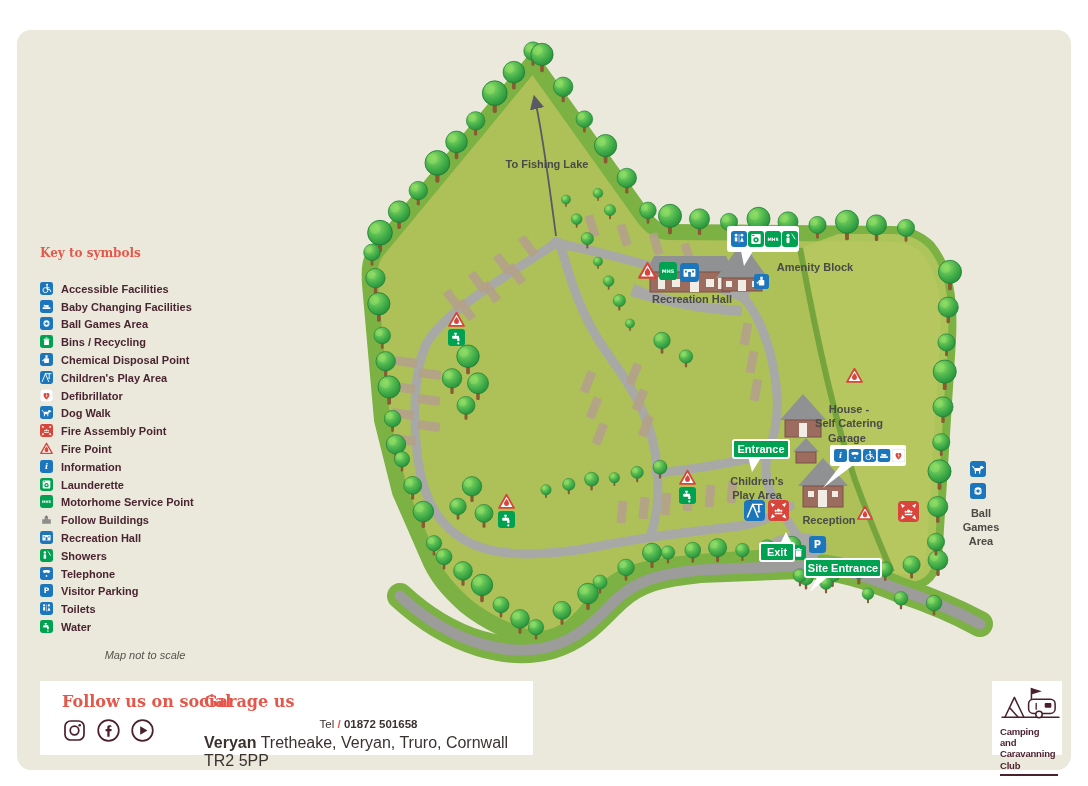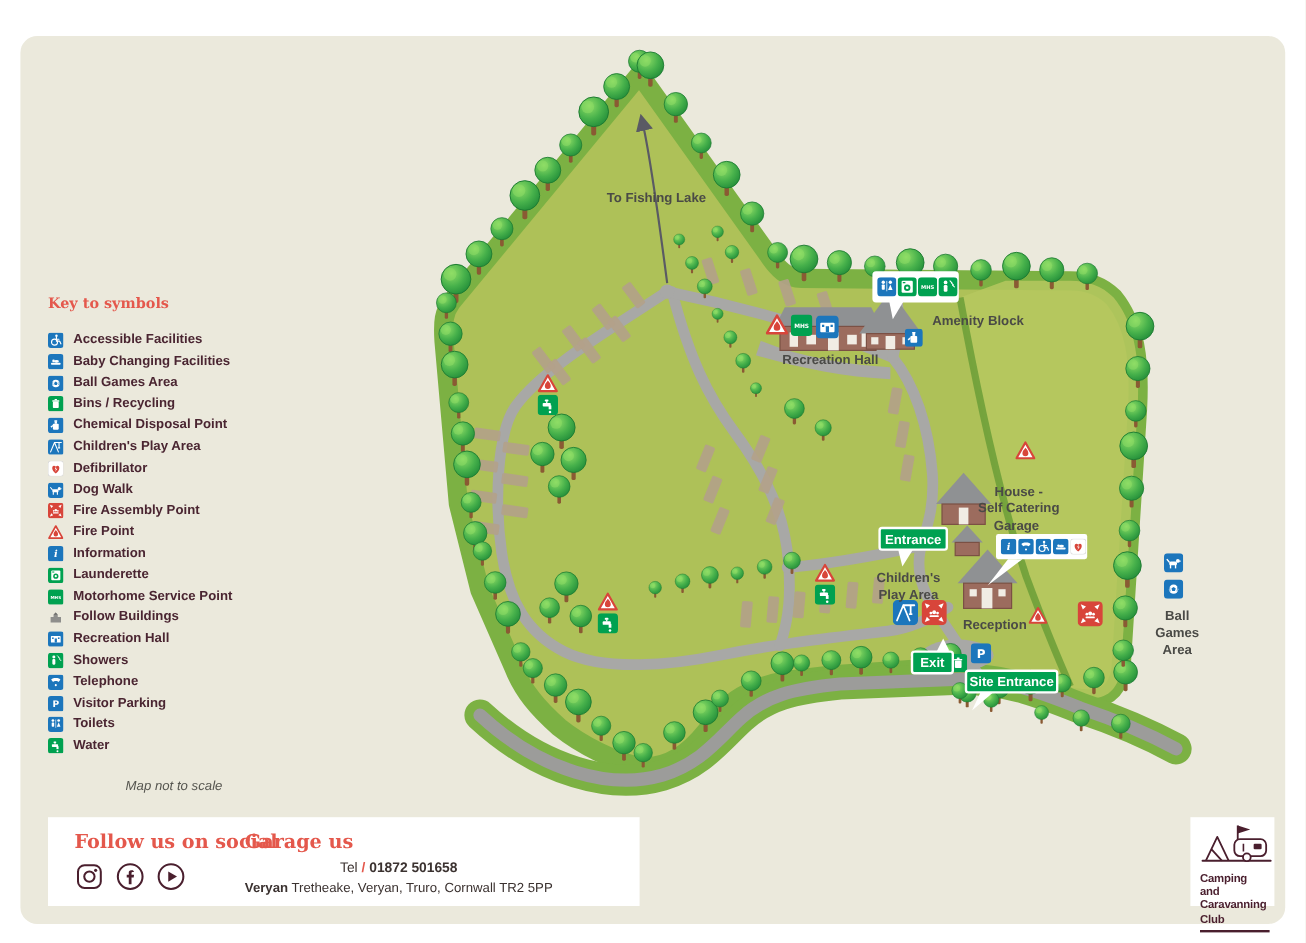--- a/index.html
+++ b/index.html
@@ -4,33 +4,33 @@
 <style>
   html,body{margin:0;padding:0;}
   body{width:1088px;height:786px;position:relative;background:#ffffff;font-family:"Liberation Sans",sans-serif;overflow:hidden;}
   .canvas{position:absolute;left:17px;top:30px;width:1054px;height:740px;background:#ebe9dc;border-radius:14px;z-index:0;}
   #map-svg{position:absolute;left:0;top:0;z-index:1;}
   .mlab{font-family:"Liberation Sans",sans-serif;font-size:11px;font-weight:bold;fill:#4a4a46;text-anchor:middle;}
   .sgt{font-family:"Liberation Sans",sans-serif;font-size:11px;font-weight:bold;fill:#ffffff;text-anchor:middle;}
   .legend{position:absolute;left:40px;top:246px;z-index:2;width:210px;}
   .k-title{font-family:"DejaVu Serif",serif;font-weight:bold;font-size:12px;color:#e4584c;margin:0 0 17px 0;}
   ul.k-list{list-style:none;margin:0;padding:0;}
-  .k-item{display:flex;align-items:flex-start;height:17.8px;}
+  .k-item{display:flex;align-items:flex-end;height:17.8px;}
   .licon{width:13px;height:13px;margin-right:8px;flex:none;}
   .k-label{font-size:11px;font-weight:bold;color:#4a2531;white-space:nowrap;}
   .k-note{font-style:italic;font-size:11px;color:#55554f;margin-top:16px;text-align:center;}
   .footer-panel{position:absolute;left:40px;top:681px;width:493px;height:74px;background:#ffffff;z-index:2;}
   .f-title{font-family:"DejaVu Serif",serif;font-weight:bold;font-size:16px;color:#e4584c;margin:0;}
   .social{position:absolute;left:22px;top:11px;}
   .social-icons{display:flex;gap:9px;margin-top:7px;}
   .sicon{width:25px;height:25px;}
   .contact{position:absolute;left:164px;top:11px;}
   .tel{font-size:11.5px;color:#3b3230;margin-top:7px;text-align:center;}
   .tel .slash{color:#e4584c;font-weight:bold;}
-  .addr{font-size:11px;color:#3b3230;margin-top:4px;}
+  .addr{font-size:16px;color:#3b3230;margin-top:4px;}
   .logo-panel{position:absolute;left:992px;top:681px;width:70px;height:74px;background:#ffffff;z-index:2;padding:5px 8px;box-sizing:border-box;}
   .logo-text{font-size:9.5px;font-weight:bold;color:#4a1f2e;line-height:1.18;letter-spacing:-0.2px;}
   .logo-rule{height:2px;background:#4a1f2e;margin-top:3px;width:58px;}
 </style>
 </head>
 <body>
 
 <div class="canvas"></div>
 
 <svg id="map-svg" width="1088" height="786" viewBox="0 0 1088 786">

